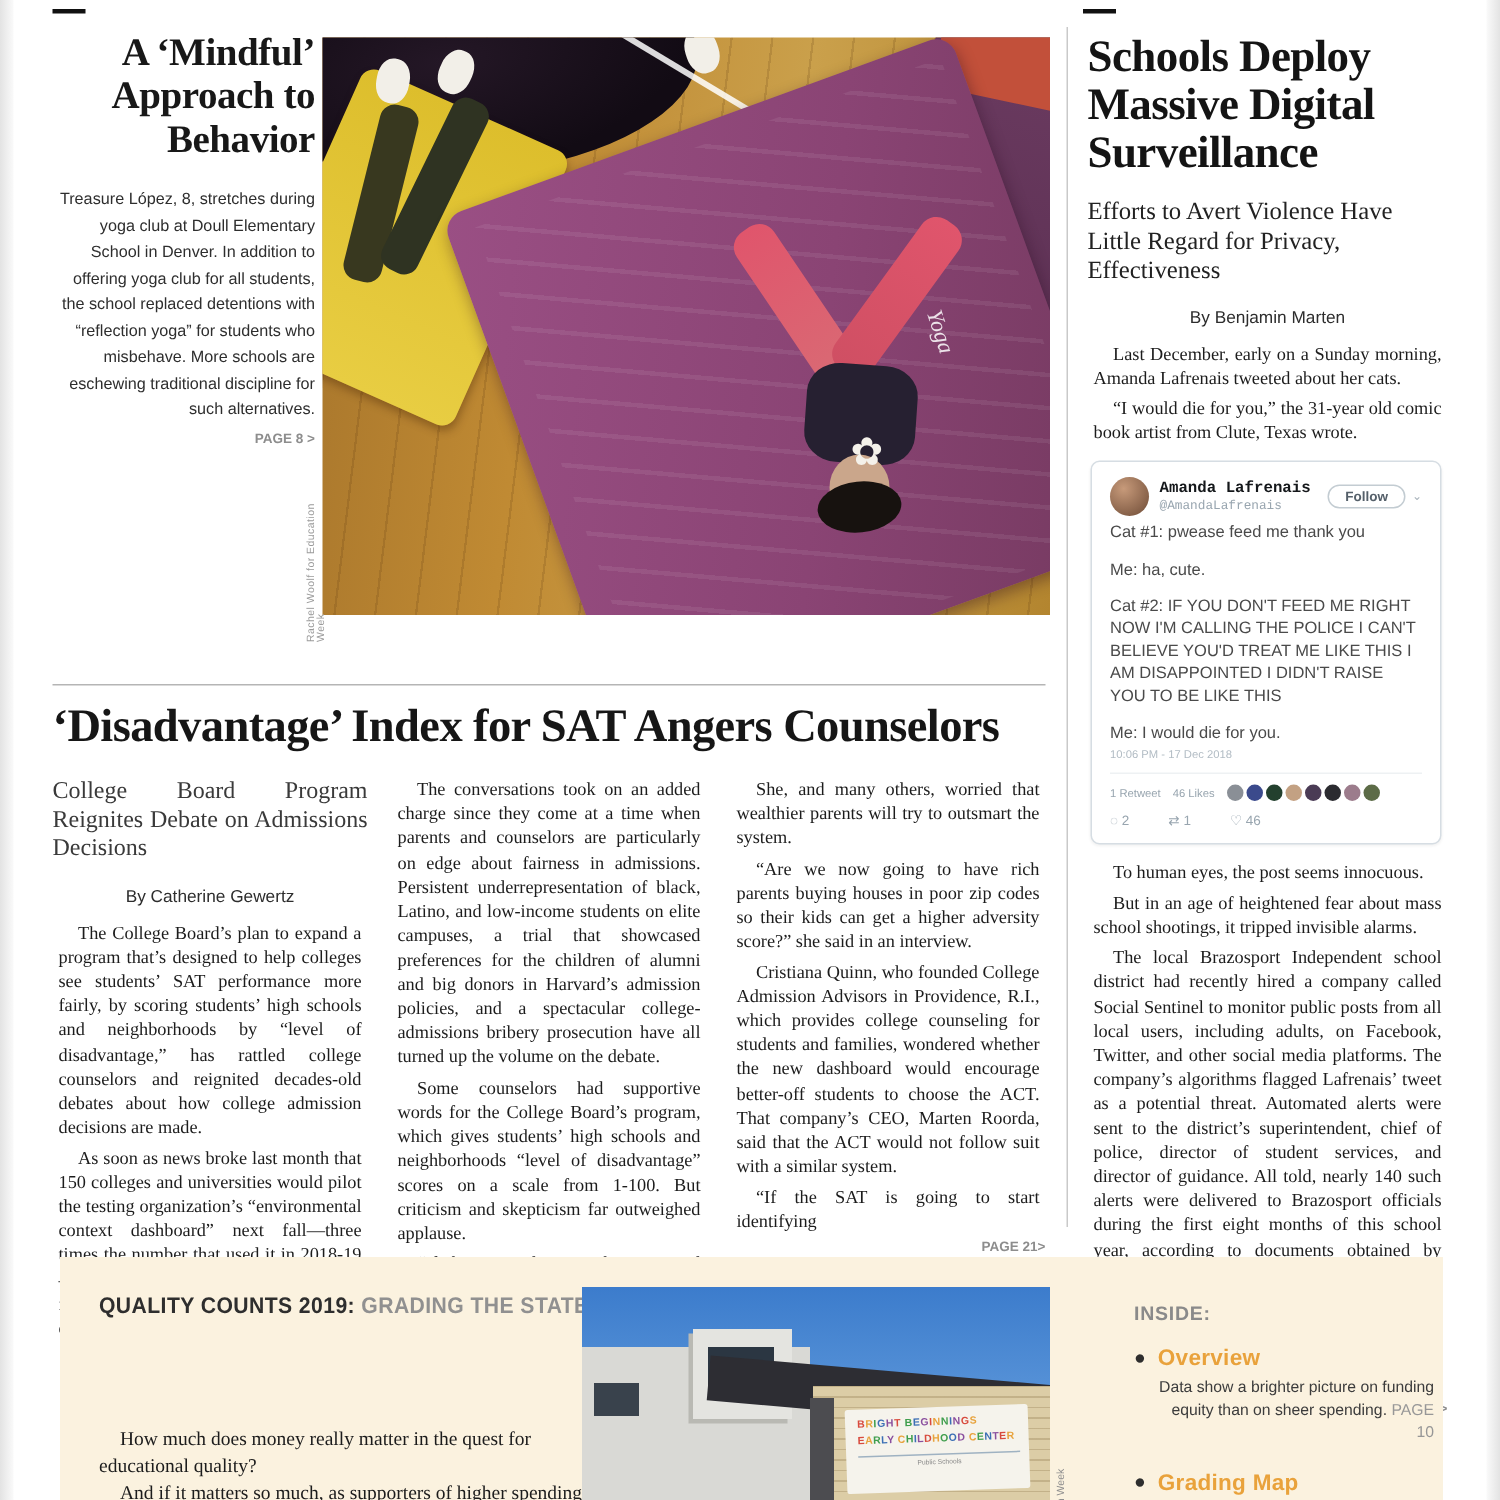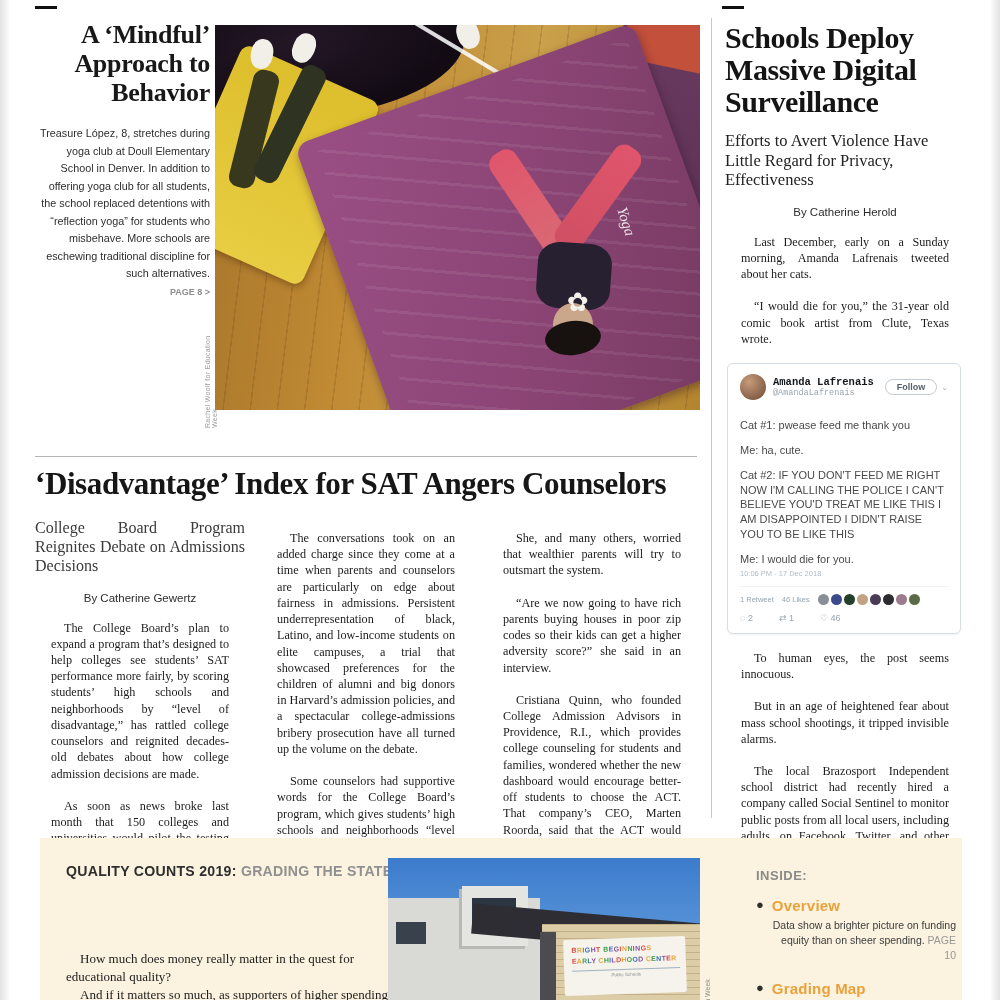--- a/index.html
+++ b/index.html
@@ -52,36 +52,36 @@
 
   
   .vrule{position:absolute;left:711px;top:18px;width:1px;height:800px;background:#c9c9c9;}
   .hrule{position:absolute;left:35px;top:456px;width:662px;height:1px;background:#b5b5b5;}
 
   
   .colR{position:absolute;left:725px;top:22px;width:240px;}
   .colR h1{margin:0;font-size:30px;line-height:1.06;font-weight:700;color:#141414;letter-spacing:-0.4px;}
   .colR .sub{margin:14px 0 0 0;font-size:16.5px;line-height:1.18;font-weight:500;color:#222;}
   .byline{font-family:"Liberation Sans",sans-serif;font-size:11.5px;color:#2d2d2d;text-align:center;margin:16px 0 10px 0;}
-  .body p{margin:16px;font-size:12.2px;line-height:1.33;text-align:justify;text-indent:13px;}
+  .body p{margin:4px;font-size:12.2px;line-height:1.33;text-align:justify;text-indent:13px;}
   .body p.noind{text-indent:0;}
   .pageref{font-family:"Liberation Sans",sans-serif;font-size:9px;font-weight:700;color:#8d8d8d;text-align:right;margin-top:3px;}
 
   
   .tweet{box-sizing:border-box;width:234px;margin:10px 0 10px 2px;background:#fff;border:1px solid #d6dde3;border-radius:6px;
     padding:10px 12px 8px 12px;font-family:"Liberation Sans",sans-serif;box-shadow:0 1px 2px rgba(0,0,0,.06);}
   .tw-head{display:flex;align-items:center;gap:7px;}
   .tw-ava{width:26px;height:26px;border-radius:50%;background:radial-gradient(circle at 35% 30%,#c79a7a,#6d4a35);flex:none;}
   .tw-id{flex:1;min-width:0;font-family:Liberation Mono, monospace;}
   .tw-name{font-size:10.5px;font-weight:700;color:#14171a;}
   .tw-handle{font-size:8.5px;color:#98a5af;}
   .tw-follow{flex:none;display:flex;align-items:center;gap:4px;}
   .tw-follow .btn{border:1px solid #c3ccd2;border-radius:12px;padding:2px 11px;font-size:9px;font-weight:700;color:#55606a;background:#fff;}
   .tw-follow .chev{font-size:8px;color:#aab4bc;}
-  .tw-body{margin-top:18px;font-size:11px;line-height:1.35;color:#4a4a4a;}
+  .tw-body{margin-top:4px;font-size:11px;line-height:1.35;color:#4a4a4a;}
   .tw-body div{margin-bottom:10px;}
   .tw-time{font-size:7.5px;color:#b2bcc4;margin:2px 0 8px 0;}
   .tw-stats{display:flex;align-items:center;gap:8px;border-top:1px solid #eef1f3;padding-top:7px;}
   .tw-stats .lbl{font-size:7.5px;color:#98a5af;}
   .tw-avas{display:flex;gap:2px;}
   .tw-avas i{width:11px;height:11px;border-radius:50%;display:block;}
   .tw-actions{display:flex;gap:26px;margin-top:8px;padding-bottom:2px;}
   .tw-actions span{font-size:9px;color:#98a5af;}
 
   
@@ -166,21 +166,21 @@
     <div class="pt bow">✿</div>
   </div>
   <div class="credit-v">Rachel Woolf for Education Week</div>
 
   <div class="vrule"></div>
   <div class="hrule"></div>
 
   <div class="colR">
     <h1>Schools Deploy Massive Digital Surveillance</h1>
     <p class="sub">Efforts to Avert Violence Have Little Regard for Privacy, Effectiveness</p>
-    <div class="byline">By Catherine Herold</div>
+    <div class="byline">By Benjamin Marten</div>
     <div class="body">
       <p>Last December, early on a Sunday morning, Amanda Lafrenais tweeted about her cats.</p>
       <p>“I would die for you,” the 31-year old comic book artist from Clute, Texas wrote.</p>
     </div>
 
     <div class="tweet">
       <div class="tw-head">
         <div class="tw-ava"></div>
         <div class="tw-id">
           <div class="tw-name">Amanda Lafrenais</div>

